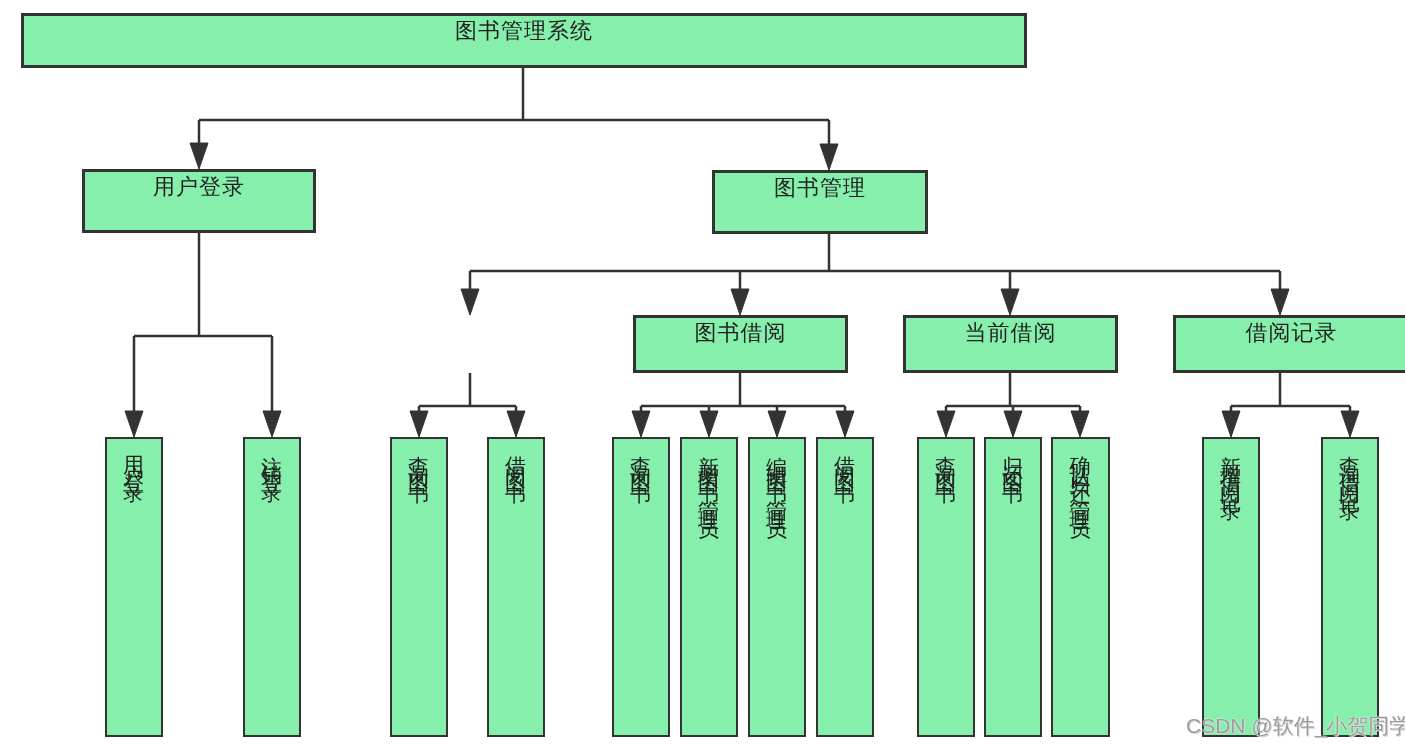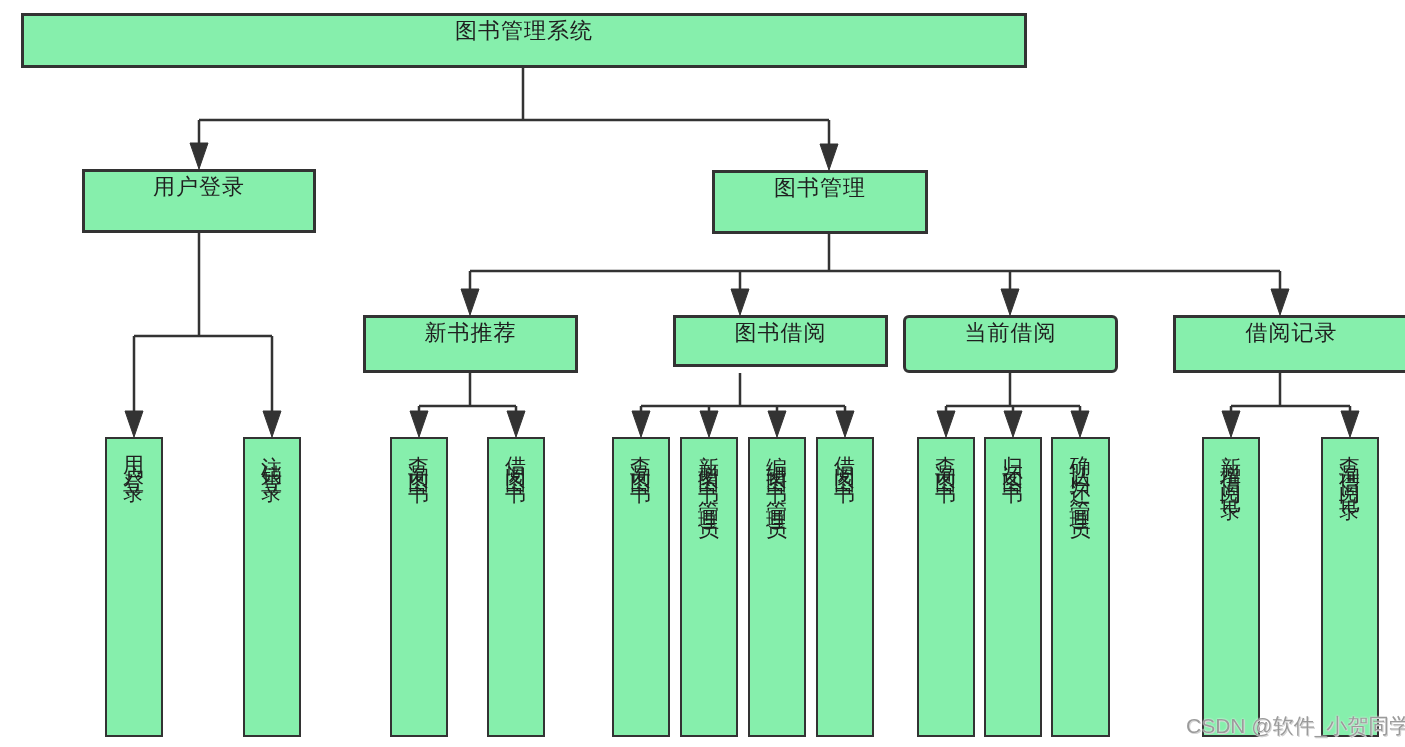--- a/index.html
+++ b/index.html
@@ -125,27 +125,24 @@
     <span>图书管理系统</span>
   </div>
 
   <div class="box h" style="left:82px; top:169px; width:234px; height:64px;">
     <span>用户登录</span>
   </div>
   <div class="box h" style="left:712px; top:170px; width:216px; height:64px;">
     <span>图书管理</span>
   </div>
 
-  <div class="box h" style="left:363px; top:315px; width:215px; height:58px;">
-    <span>新书推荐</span>
-  </div>
-  <div class="box h" style="left:633px; top:315px; width:215px; height:52px;margin-left:40px;">
+  <div class="box h" style="left:633px; top:315px; width:215px; height:58px;">
     <span>图书借阅</span>
   </div>
-  <div class="box h" style="left:903px; top:315px; width:215px; height:58px;border-radius:6px;">
+  <div class="box h" style="left:903px; top:315px; width:215px; height:58px;">
     <span>当前借阅</span>
   </div>
   <div class="box h" style="left:1173px; top:315px; width:237px; height:58px;">
     <span>借阅记录</span>
   </div>
 
   <div class="box v" style="left:105px; top:437px; width:58px; height:300px;">
     <span>用户登录</span>
   </div>
   <div class="box v" style="left:243px; top:437px; width:58px; height:300px;">

